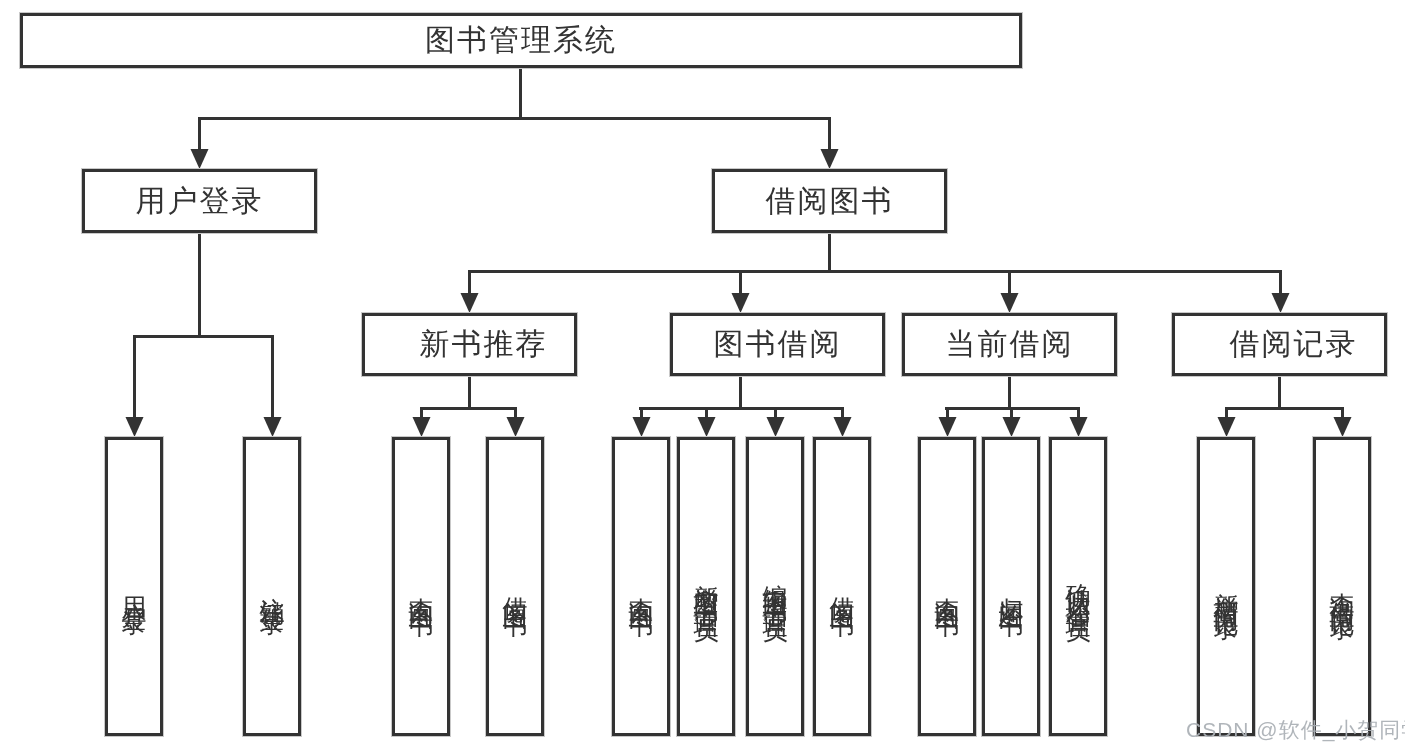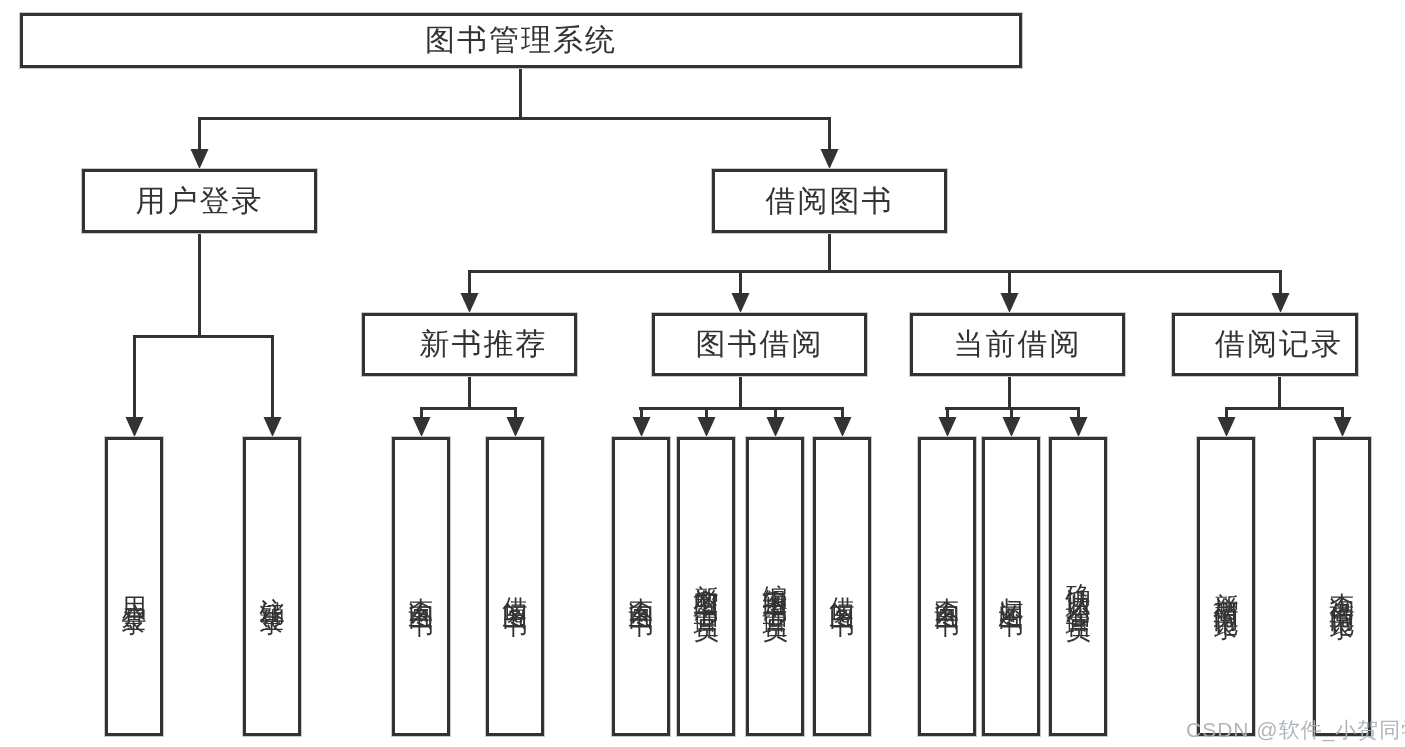--- a/index.html
+++ b/index.html
@@ -124,27 +124,27 @@
   <div class="node" style="left:82px;top:169px;width:235px;height:64px;">
     <span class="h-label">用户登录</span>
   </div>
   <div class="node" style="left:712px;top:169px;width:235px;height:64px;">
     <span class="h-label">借阅图书</span>
   </div>
 
   <div class="node" style="left:362px;top:313px;width:215px;height:63px;padding-left:28px;">
     <span class="h-label">新书推荐</span>
   </div>
-  <div class="node" style="left:652px;top:313px;width:215px;height:63px;">
+  <div class="node" style="left:670px;top:313px;width:215px;height:63px;">
     <span class="h-label">图书借阅</span>
   </div>
-  <div class="node" style="left:902px;top:313px;width:215px;height:63px;margin-left:8px;">
+  <div class="node" style="left:902px;top:313px;width:215px;height:63px;">
     <span class="h-label">当前借阅</span>
   </div>
-  <div class="node" style="left:1172px;top:313px;width:186px;height:63px;padding-left:28px;">
+  <div class="node" style="left:1172px;top:313px;width:215px;height:63px;padding-left:28px;">
     <span class="h-label">借阅记录</span>
   </div>
 
   <div class="node leaf" style="left:105px;top:437px;width:58px;height:299px;">
     <span class="v-label">用户登录</span>
   </div>
   <div class="node leaf" style="left:243px;top:437px;width:58px;height:299px;">
     <span class="v-label">注销登录</span>
   </div>
 

